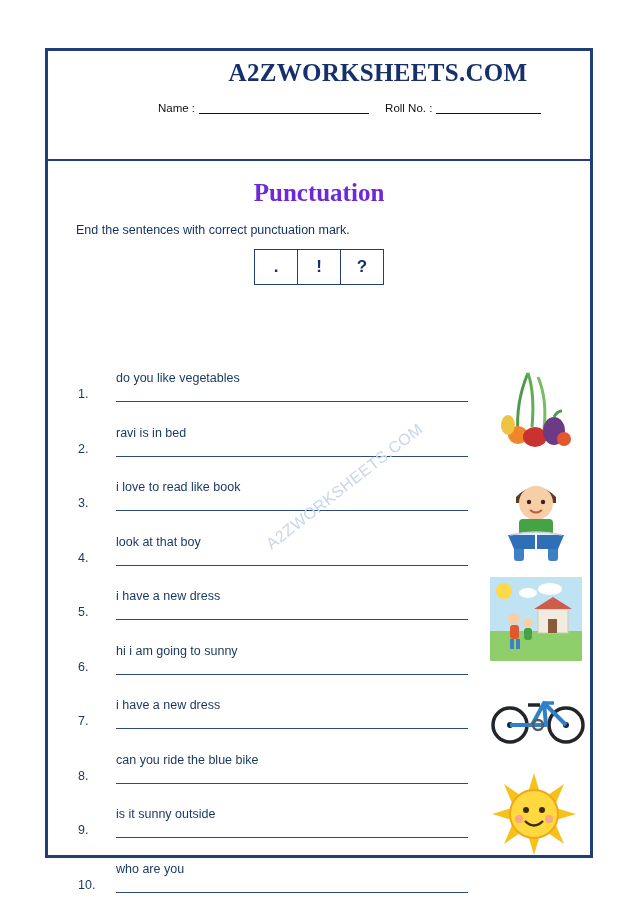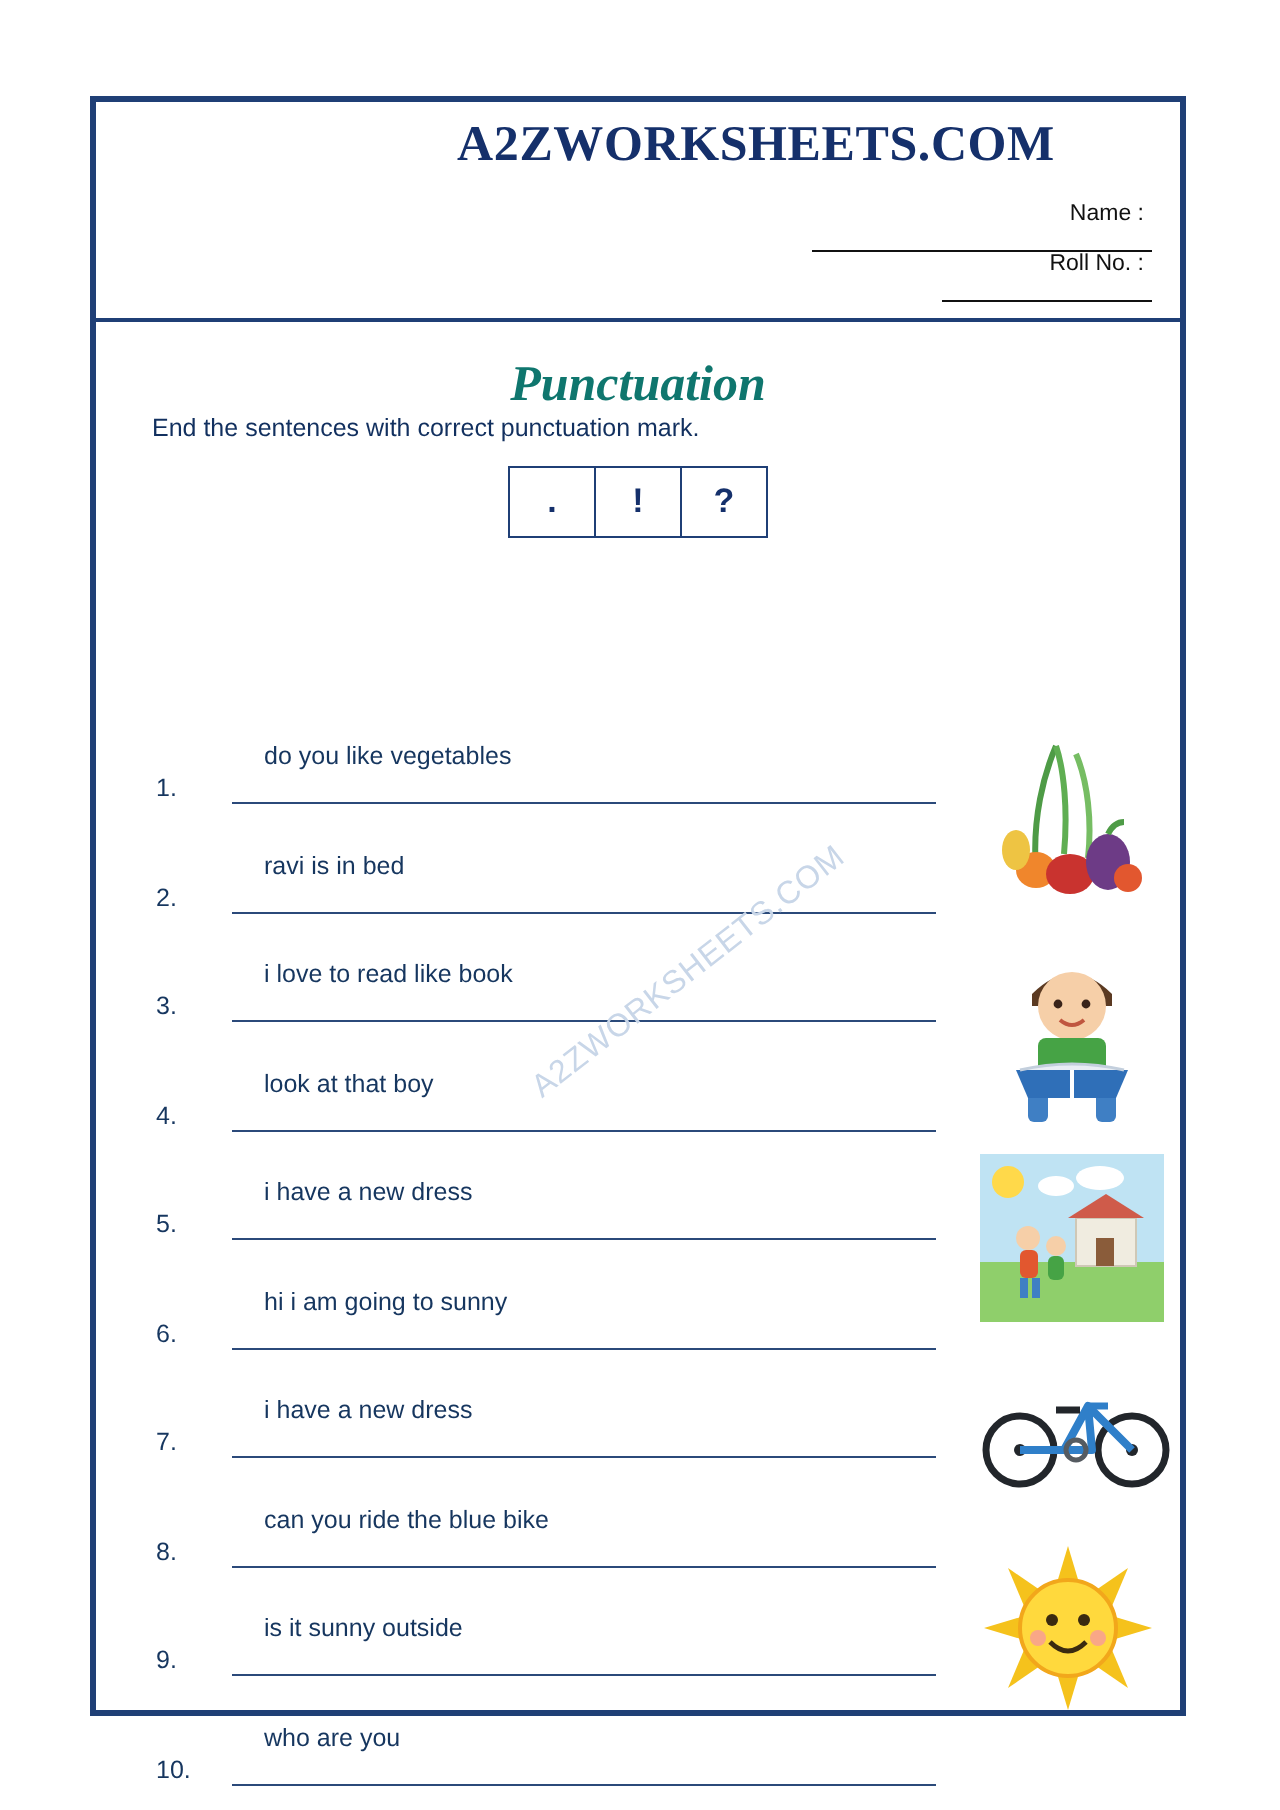--- a/index.html
+++ b/index.html
@@ -60,21 +60,20 @@
     left: 110px;
     top: 50px;
     width: 418px;
     font-size: 11.5px;
     color: #111111;
   }
   .field-row {
     display: flex;
     align-items: flex-end;
     margin-bottom: 13px;
-    flex-direction: column;
   }
   .fl {
     white-space: nowrap;
     padding-right: 4px;
   }
   .rule {
     border-bottom: 1.2px solid #111111;
     height: 12px;
     flex: 0 0 auto;
   }
@@ -88,28 +87,27 @@
   
   .sheet-body {
     position: relative;
     height: 696px;
   }
 
   .worksheet-title {
     text-align: center;
     font-size: 25px;
     font-weight: bold;
-    color: #0f766e;
+    color: #6d28d9;
     font-family: "Liberation Serif", serif;
     margin-top: 18px;
-    font-style: italic;
   }
 
   .instruction {
-    margin-top: 0;
+    margin-top: 16px;
     margin-left: 28px;
     font-size: 12.5px;
     color: #12305f;
   }
 
   .mark-box {
     margin: 12px auto 0 auto;
     width: 130px;
     height: 36px;
     display: flex;
@@ -142,21 +140,21 @@
     position: absolute;
     left: 0;
     top: 22px;
     width: 28px;
     text-align: left;
     font-size: 12.5px;
     color: #16365f;
   }
   .q-text {
     position: absolute;
-    left: 54px;
+    left: 38px;
     top: 6px;
     font-size: 12.5px;
     color: #16365f;
     text-align: center;
   }
   .q-line {
     position: absolute;
     left: 38px;
     top: 36px;
     width: 352px;

